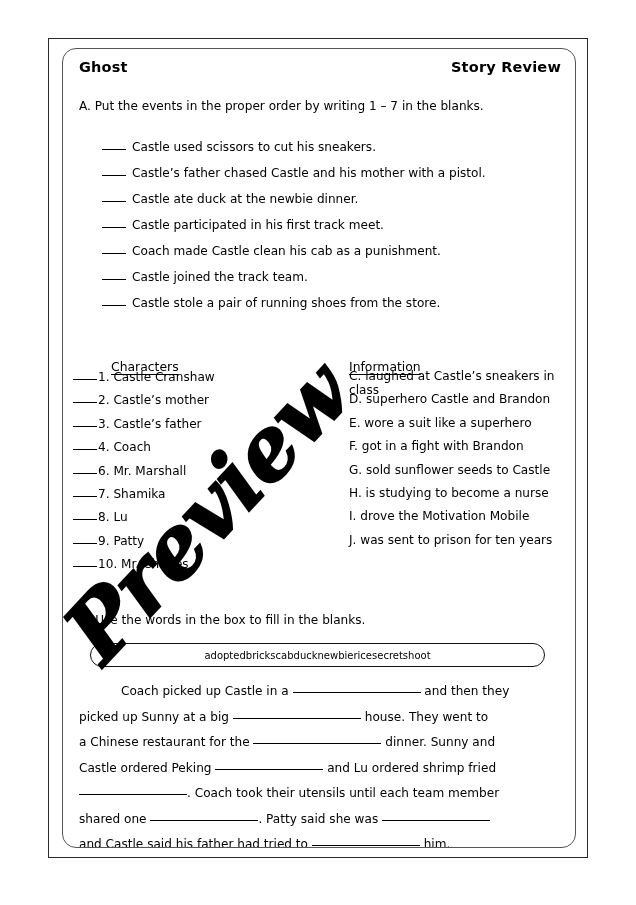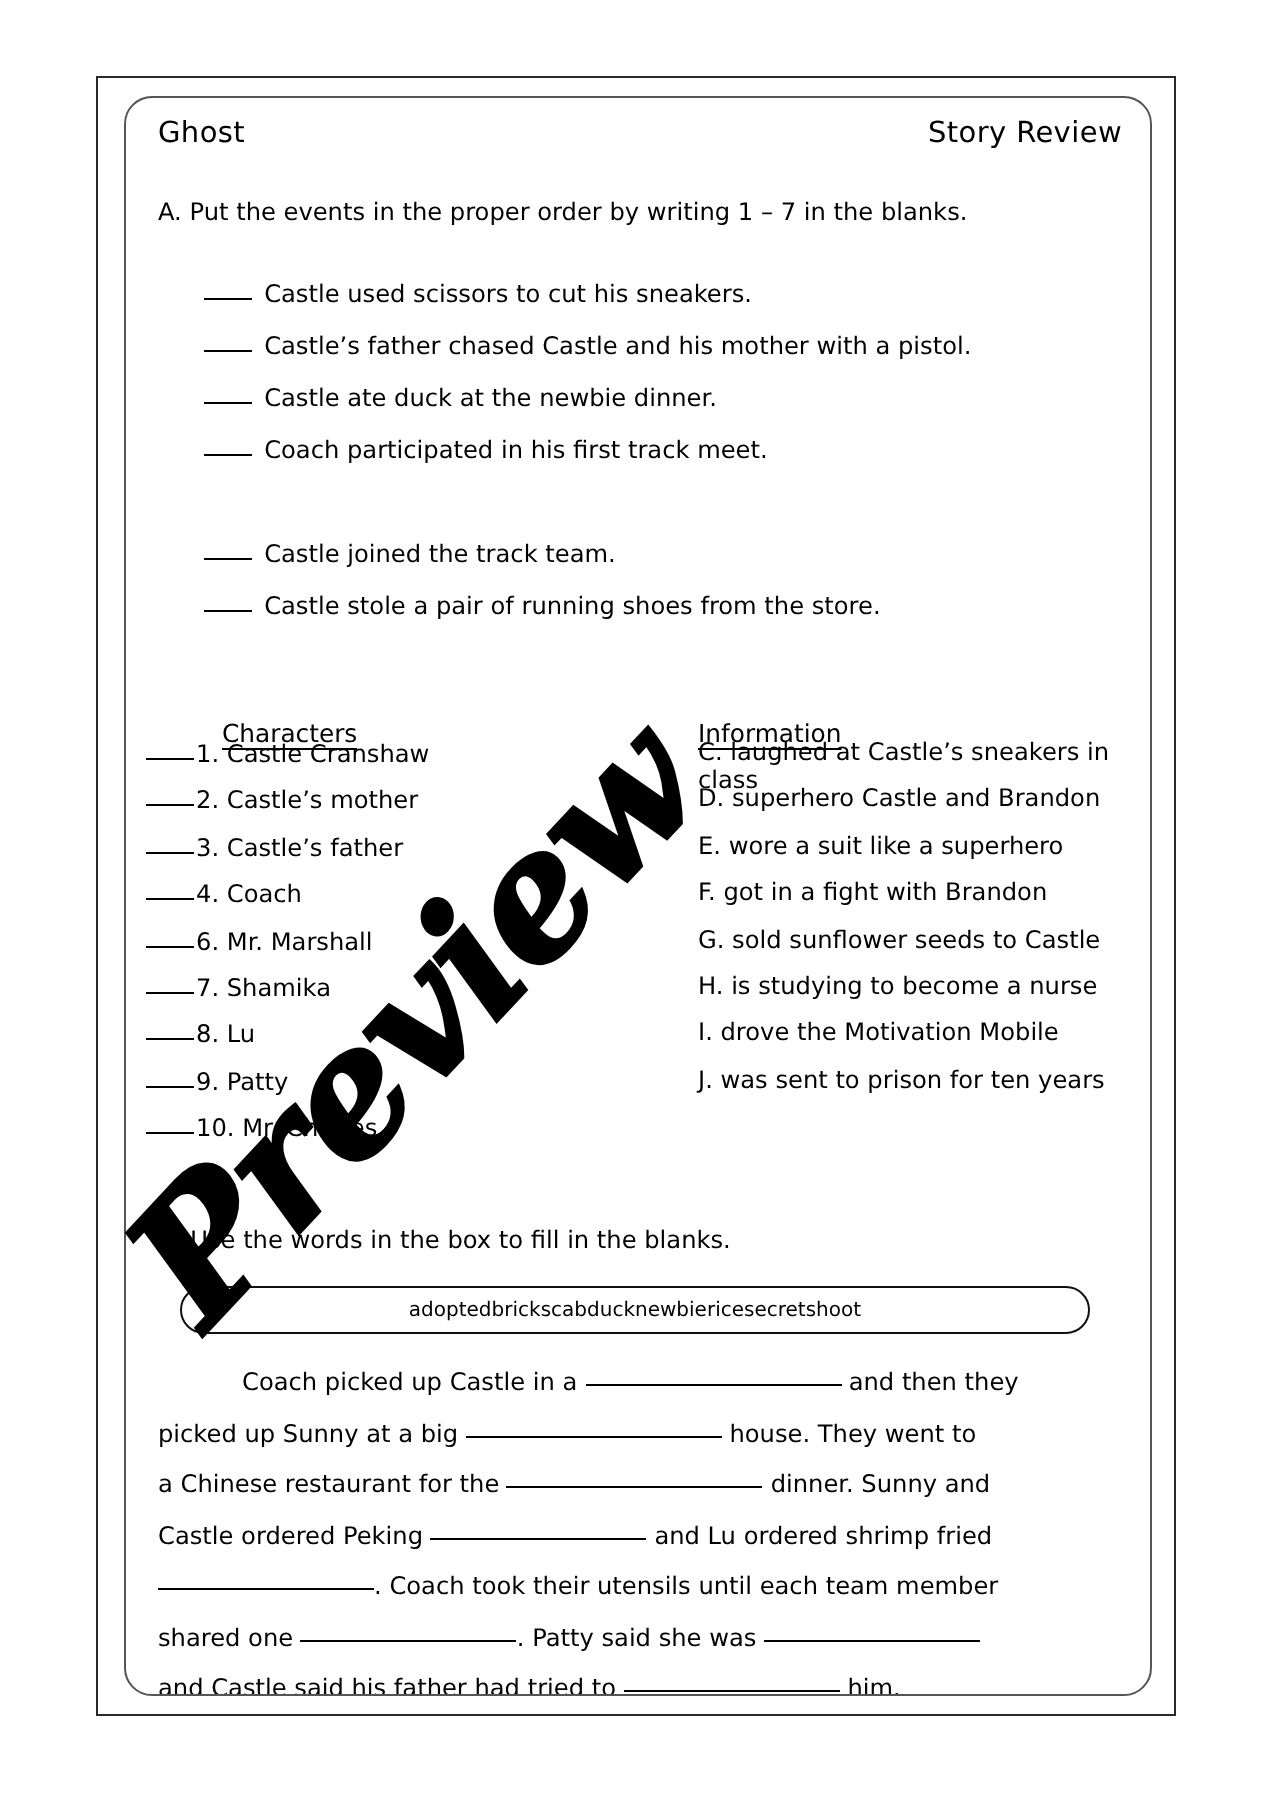--- a/index.html
+++ b/index.html
@@ -54,21 +54,21 @@
     position: absolute;
     left: 16px;
     top: 10px;
     width: 482px;
     display: flex;
     justify-content: space-between;
     align-items: baseline;
   }
   .header .ttl {
     font-size: 14.5px;
-    font-weight: normal;
+    font-weight: bold;
     letter-spacing: .2px;
   }
 
   
   .body-text {
     font-size: 12.1px;
     line-height: 1.0;
     white-space: pre;
   }
   .abs { position: absolute; }
@@ -188,21 +188,24 @@
     <div class="abs body-text" style="left:16px; top:78px;">
       <span class="blank-lead"></span><span>Castle used scissors to cut his sneakers.</span>
     </div>
     <div class="abs body-text" style="left:16px; top:104px;">
       <span class="blank-lead"></span><span>Castle’s father chased Castle and his mother with a pistol.</span>
     </div>
     <div class="abs body-text" style="left:16px; top:130px;">
       <span class="blank-lead"></span><span>Castle ate duck at the newbie dinner.</span>
     </div>
     <div class="abs body-text" style="left:16px; top:156px;">
-      <span class="blank-lead"></span><span>Coach participated in his first track meet.</span>
+      <span class="blank-lead"></span><span>Castle participated in his first track meet.</span>
+    </div>
+    <div class="abs body-text" style="left:16px; top:182px;">
+      <span class="blank-lead"></span><span>Coach made Castle clean his cab as a punishment.</span>
     </div>
     <div class="abs body-text" style="left:16px; top:208px;">
       <span class="blank-lead"></span><span>Castle joined the track team.</span>
     </div>
     <div class="abs body-text" style="left:16px; top:234px;">
       <span class="blank-lead"></span><span>Castle stole a pair of running shoes from the store.</span>
     </div>
 
 
     <div class="abs col-head" style="left:48px; top:294px;">Characters</div>

